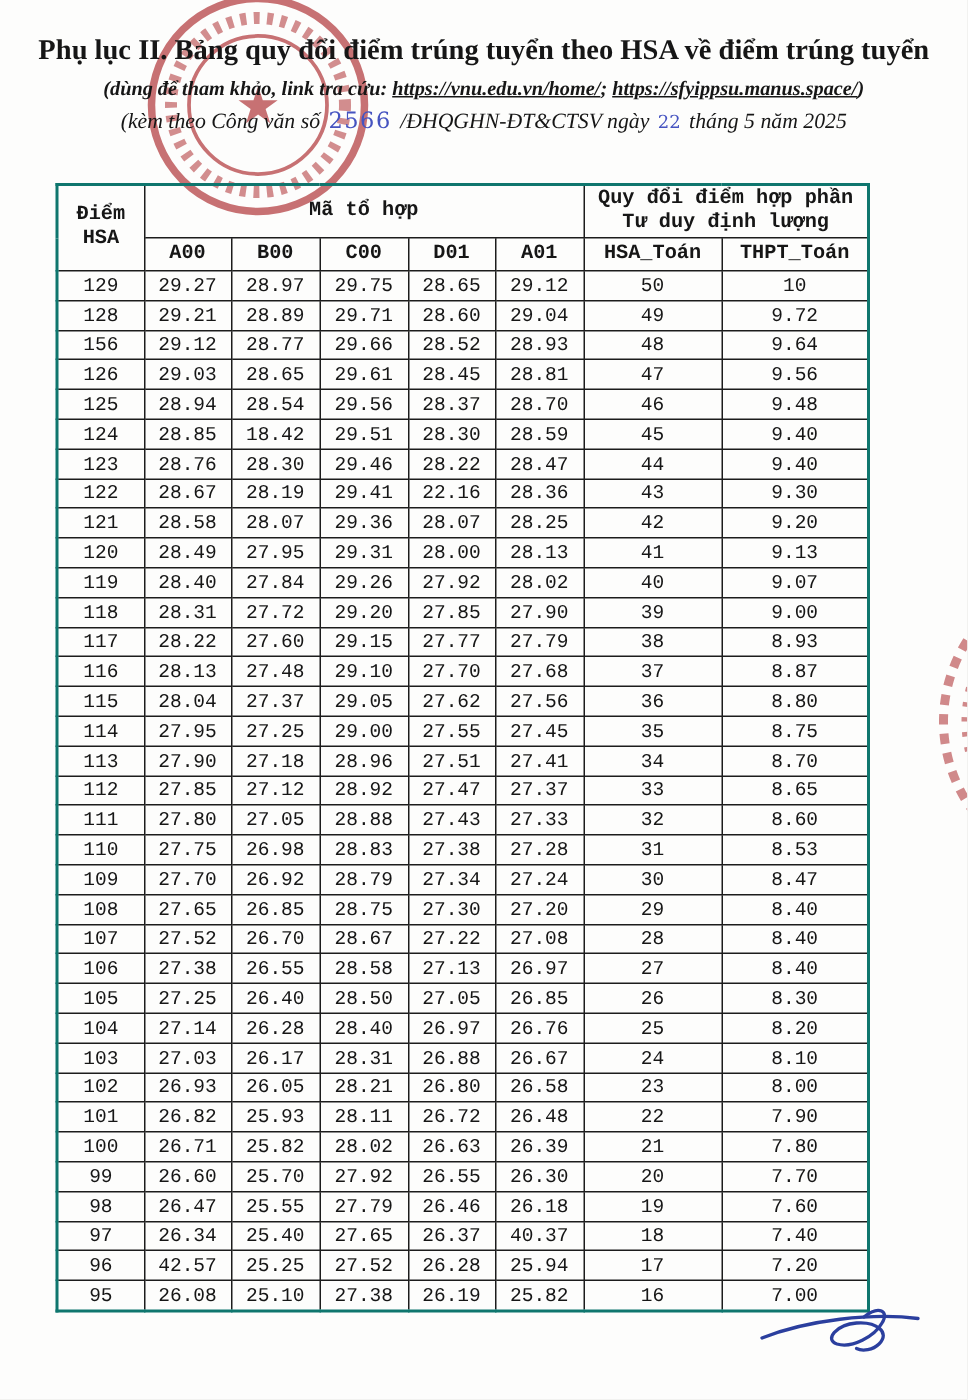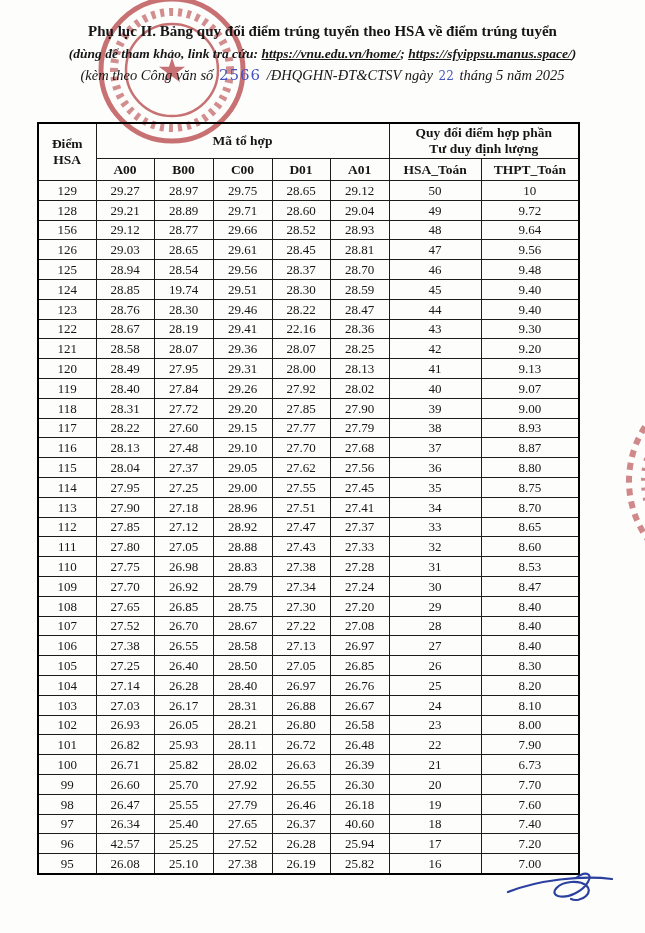--- a/index.html
+++ b/index.html
@@ -3,37 +3,37 @@
 <meta charset="utf-8">
 <style>
   html,body { margin:0; padding:0; background:#e9e9e7; }
   .page {
     position:relative; width:645px; height:933px; margin:0 auto;
     background:#fdfdfc; overflow:hidden;
     font-family:"Liberation Serif","DejaVu Serif",serif; color:#161616;
   }
   
   .header { position:absolute; top:22px; left:0; right:0; text-align:center; z-index:2; }
-  .title-line { font-size:15px; font-weight:bold; line-height:1.3; }
+  .title-line { font-size:19px; font-weight:bold; line-height:1.3; }
   .ref-line { font-size:13.5px; font-weight:bold; font-style:italic; margin-top:4px; }
   .ref-line a { color:#161616; text-decoration:underline; cursor:pointer; }
   .doc-line { font-size:14.5px; font-style:italic; margin-top:4px; line-height:1.25; }
   .handwritten { font-style:normal; font-family:"DejaVu Serif",serif; color:#4553c0;
                  font-size:15px; letter-spacing:1px; padding:0 2px; }
   .handwritten.small { font-size:12px; letter-spacing:0; }
   
   table.score {
     position:absolute; left:37px; top:122px; width:541px; z-index:2;
     border-collapse:collapse; table-layout:fixed; background:transparent;
   }
   table.score th, table.score td {
     border:1px solid #1c1c1c; text-align:center; vertical-align:middle;
     padding:0; overflow:hidden;
   }
-  table.score { border:2px solid #000000; }
+  table.score { border:2px solid #0f766e;font-family:Liberation Mono, monospace; }
   thead th { font-weight:bold; font-size:13.5px; line-height:1.15; }
   tr.hrow1 th { height:34px; }
   tr.hrow2 th { height:21px; }
   tbody td { height:18.8px; font-size:13px; line-height:1; }
   
   .stamp-top { position:absolute; left:92px; top:-4px; z-index:1; opacity:0.72; mix-blend-mode:multiply; }
   .stamp-right { position:absolute; right:0; top:386px; z-index:1; opacity:0.6; mix-blend-mode:multiply; }
   .signature { position:absolute; left:500px; top:866px; z-index:2; }
 </style>
 </head>
@@ -143,21 +143,21 @@
           <td>28.54</td>
           <td>29.56</td>
           <td>28.37</td>
           <td>28.70</td>
           <td>46</td>
           <td>9.48</td>
         </tr>
         <tr>
           <td>124</td>
           <td>28.85</td>
-          <td>19.74</td>
+          <td>18.42</td>
           <td>29.51</td>
           <td>28.30</td>
           <td>28.59</td>
           <td>45</td>
           <td>9.40</td>
         </tr>
         <tr>
           <td>123</td>
           <td>28.76</td>
           <td>28.30</td>
@@ -388,21 +388,21 @@
           <td>7.90</td>
         </tr>
         <tr>
           <td>100</td>
           <td>26.71</td>
           <td>25.82</td>
           <td>28.02</td>
           <td>26.63</td>
           <td>26.39</td>
           <td>21</td>
-          <td>6.73</td>
+          <td>7.80</td>
         </tr>
         <tr>
           <td>99</td>
           <td>26.60</td>
           <td>25.70</td>
           <td>27.92</td>
           <td>26.55</td>
           <td>26.30</td>
           <td>20</td>
           <td>7.70</td>
@@ -416,21 +416,21 @@
           <td>26.18</td>
           <td>19</td>
           <td>7.60</td>
         </tr>
         <tr>
           <td>97</td>
           <td>26.34</td>
           <td>25.40</td>
           <td>27.65</td>
           <td>26.37</td>
-          <td>40.60</td>
+          <td>40.37</td>
           <td>18</td>
           <td>7.40</td>
         </tr>
         <tr>
           <td>96</td>
           <td>42.57</td>
           <td>25.25</td>
           <td>27.52</td>
           <td>26.28</td>
           <td>25.94</td>

